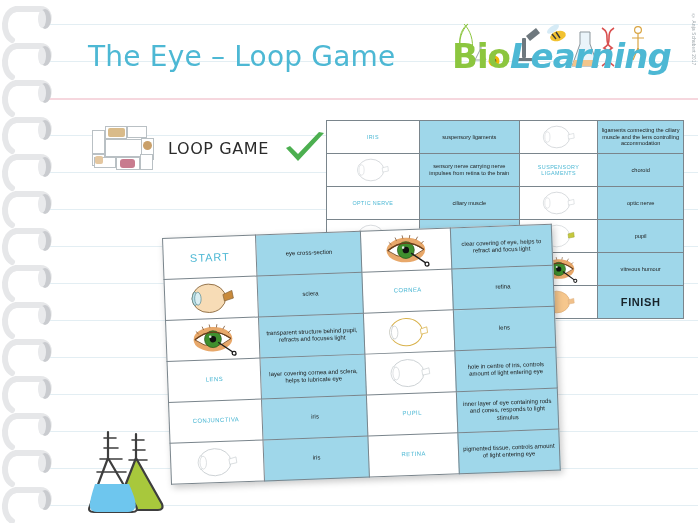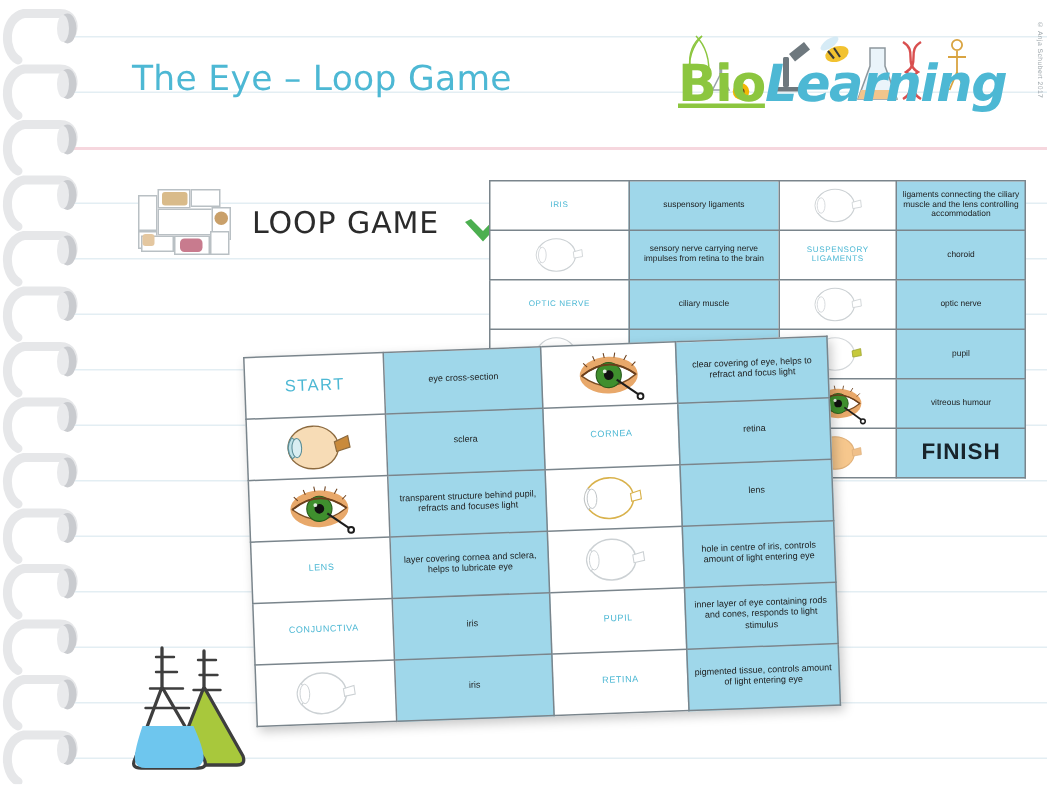--- a/index.html
+++ b/index.html
@@ -14,48 +14,48 @@
   
   .rule{position:absolute;left:42px;right:0;height:1px;background:#e3eef3;}
   .rule.pink{background:#f6d7de;height:2px;}
 
   
   #spiral{position:absolute;left:0;top:0;width:60px;height:523px;}
 
   
   #title{
     position:absolute;left:88px;top:40px;
-    font-size:23px;letter-spacing:.2px;
+    font-size:28px;letter-spacing:.2px;
     color:#4db8d4;
     font-family:"DejaVu Sans", sans-serif;
     font-weight:400;
     white-space:nowrap;
   }
   #logo{position:absolute;left:452px;top:14px;width:220px;height:72px;}
   #logo .word{
     position:absolute;left:0;top:22px;
     font-size:34px;font-weight:bold;letter-spacing:-1px;
     font-family:"DejaVu Sans", sans-serif;
     white-space:nowrap;
   }
-  #logo .word span:nth-child(1){color:#8cc63f;text-decoration:underline;}
+  #logo .word span:nth-child(1){color:#8cc63f;}
   #logo .word span:nth-child(2){color:#4db8d4;font-style:italic;}
   #copyright{
     position:absolute;right:2px;top:14px;
     writing-mode:vertical-rl;
     font-size:4.5px;color:#9aa3a8;letter-spacing:.3px;
     white-space:nowrap;
   }
 
   
   #loopgame-row{position:absolute;left:92px;top:126px;display:flex;align-items:center;gap:14px;}
   #lg-thumb{position:relative;width:62px;height:44px;}
   #lg-thumb .c{position:absolute;border:1px solid #b9c0c4;background:#fff;box-sizing:border-box;}
   #lg-label{
-    font-size:20px;letter-spacing:.6px;color:#2b2b2b;
+    font-size:16px;letter-spacing:.6px;color:#2b2b2b;
     font-family:"DejaVu Sans", sans-serif;
   }
   #lg-check{width:44px;height:34px;}
 
   
   #flasks{position:absolute;left:88px;top:428px;width:104px;height:88px;}
 
   
   .loop-table{
     position:absolute;
@@ -69,21 +69,21 @@
     box-sizing:border-box;
     text-align:center;vertical-align:middle;
     padding:1px 3px;
     color:#1d1d1d;
     line-height:1.18;
     background:#ffffff;
   }
   .loop-table td.blue{background:#9fd7ea;}
   .loop-table td.term{color:#4db8d4;letter-spacing:.4px;}
   .loop-table td.start{color:#4db8d4;font-size:11px;letter-spacing:1px;}
-  .loop-table td.finish{color:#18242b;font-weight:bold;font-size:15px;letter-spacing:.6px;}
+  .loop-table td.finish{color:#18242b;font-weight:bold;font-size:11px;letter-spacing:.6px;}
   .loop-table td.pic{padding:0;}
 
   
   #table-back{left:326px;top:120px;width:358px;font-size:5.6px;}
   #table-back td{height:33px;}
   #table-back .term{font-size:5.4px;}
 
   
   #table-front{
     left:162px;top:238px;width:390px;font-size:6px;

